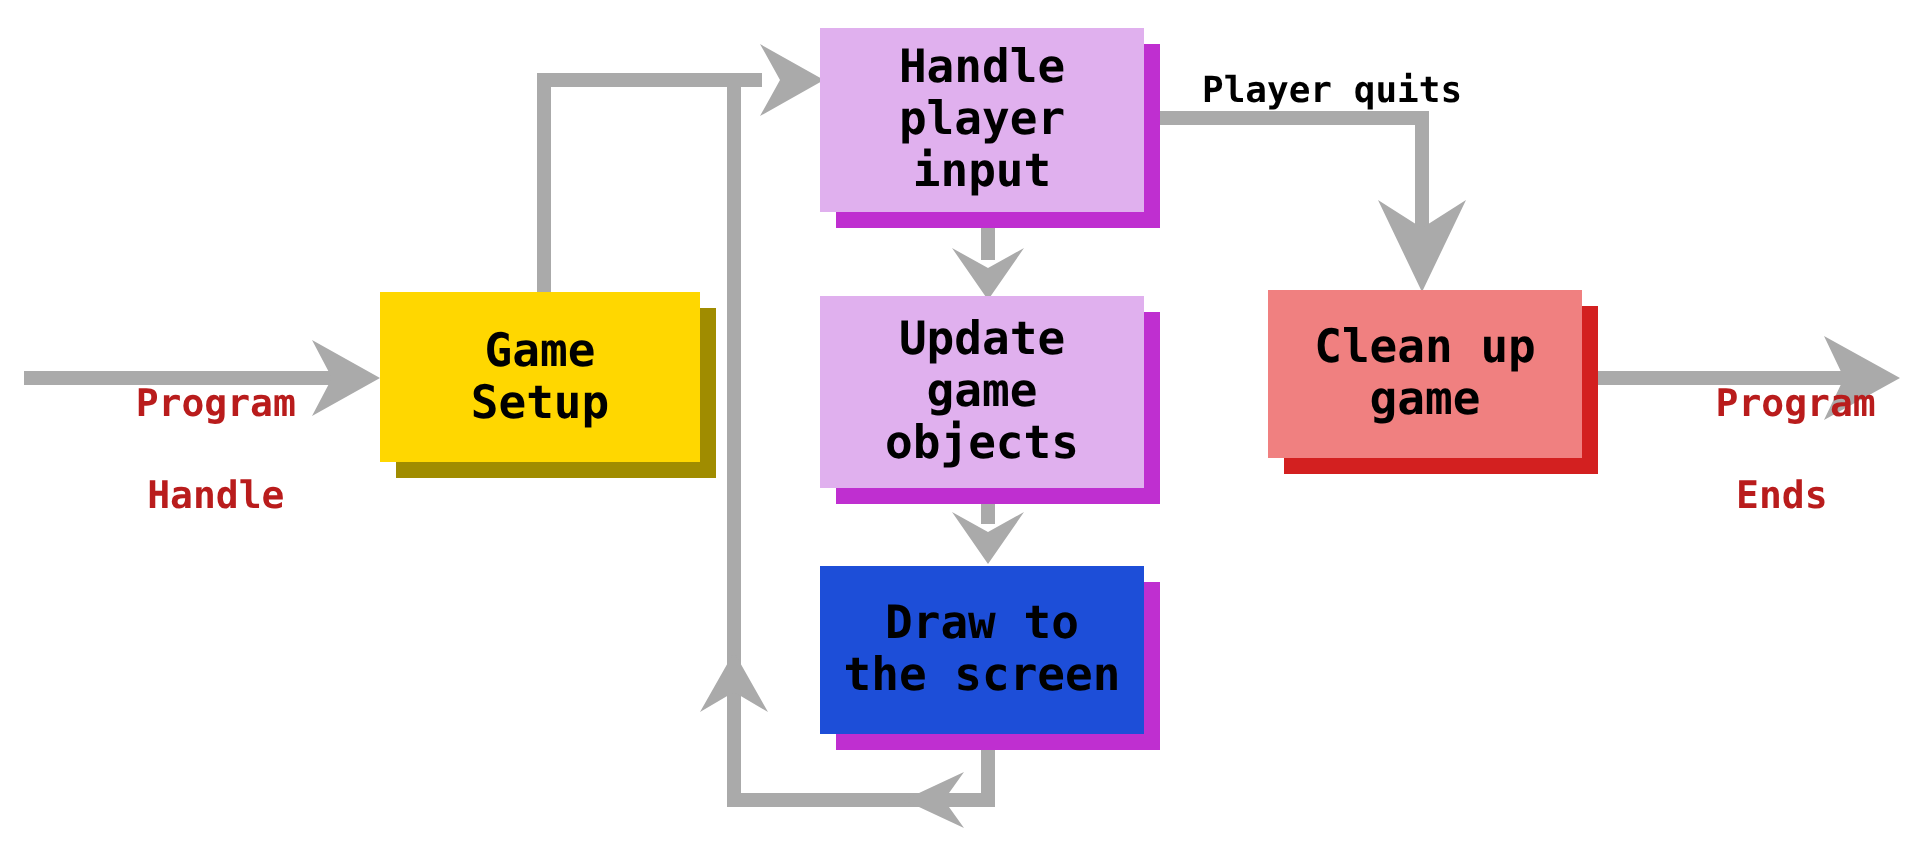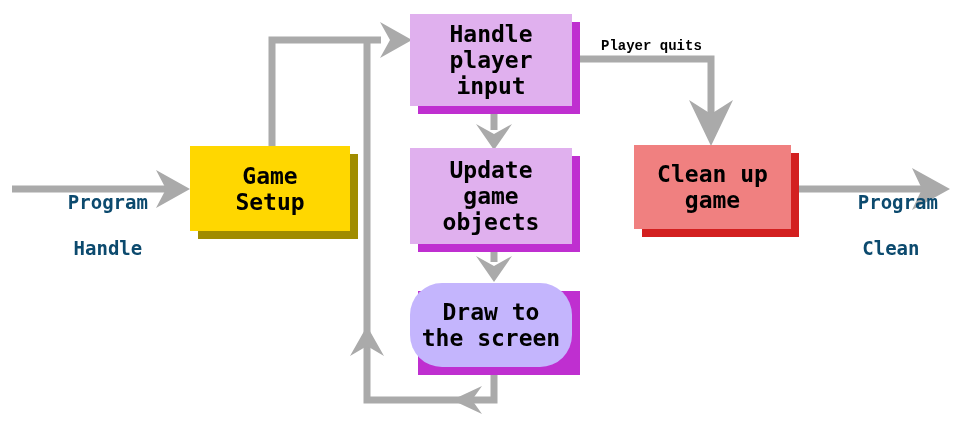--- a/index.html
+++ b/index.html
@@ -49,29 +49,28 @@
     color: #000000;
     font-size: 23px;
     line-height: 26px;
     font-weight: bold;
     white-space: pre;
     letter-spacing: 0px;
   }
   .edge-label {
     position: absolute;
     color: #000000;
-    font-size: 14px;
+    font-size: 18px;
     line-height: 16px;
     font-weight: bold;
     white-space: pre;
-    font-family: Liberation Mono, monospace;
   }
   .term-label {
     position: absolute;
-    color: #0c4a6e;
+    color: #b91c1c;
     font-size: 19px;
     line-height: 23px;
     font-weight: bold;
     white-space: pre;
     text-align: center;
   }
 </style>
 </head>
 <body>
 
@@ -137,21 +136,21 @@
     <div class="shadow" style="background:#bf2fd0;"></div>
     <div class="face" style="background:#e0b0ee;">
       <div class="label">Update
 game
 objects</div>
     </div>
   </div>
 
   <div class="node" style="left:410px; top:283px; width:162px; height:84px;">
     <div class="shadow" style="background:#bf2fd0;"></div>
-    <div class="face" style="background:#c4b5fd;border-radius:32px;">
+    <div class="face" style="background:#1d4ed8;">
       <div class="label">Draw to
 the screen</div>
     </div>
   </div>
 
   <div class="node" style="left:634px; top:145px; width:157px; height:84px;border-radius:26px;">
     <div class="shadow" style="background:#d32020;"></div>
     <div class="face" style="background:#f08080;">
       <div class="label">Clean up
 game</div>
@@ -160,16 +159,16 @@
 
   <div class="edge-label" style="left:601px; top:38px;">Player quits</div>
 
   <div class="term-label" style="left:20px; top:168px; width:130px;">
     <span>Program</span><br>
     <span>Handle</span>
   </div>
 
   <div class="term-label" style="left:812px; top:168px; width:112px;">
     <span>Program</span><br>
-    <span>Clean</span>
+    <span>Ends</span>
   </div>
 
 </div>
 
 </body></html>

